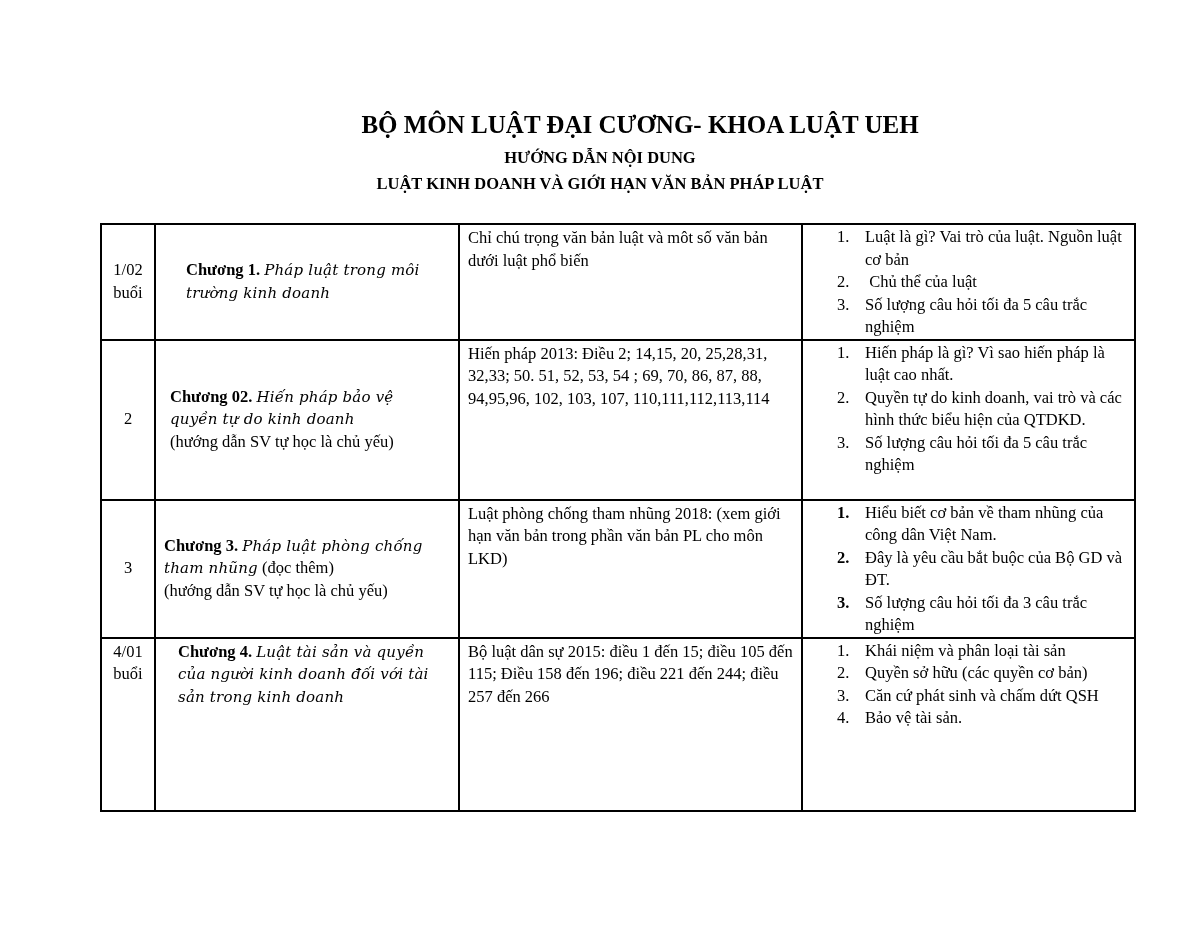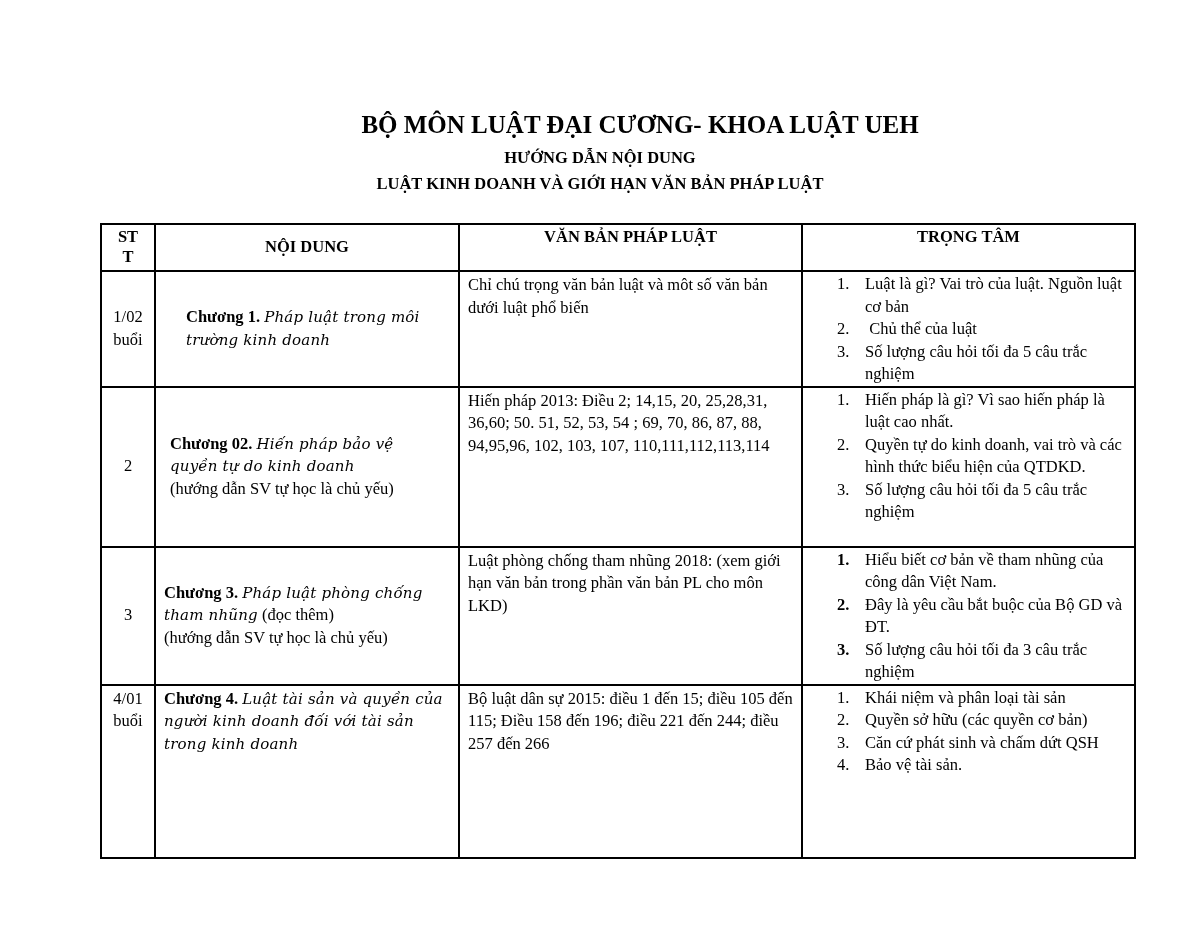--- a/index.html
+++ b/index.html
@@ -38,29 +38,20 @@
 <div class="title t3">LUẬT KINH DOANH VÀ GIỚI HẠN VĂN BẢN PHÁP LUẬT</div>
 
 <table>
   <colgroup>
     <col style="width:54px">
     <col style="width:304px">
     <col style="width:343px">
     <col style="width:333px">
   </colgroup>
   <tbody>
-      <tr>
-    <th class="stt">
-      <div>ST</div>
-      <div>T</div>
-    </th>
-    <th class="nd">NỘI DUNG</th>
-    <th class="vb">VĂN BẢN PHÁP LUẬT</th>
-    <th class="tt">TRỌNG TÂM</th>
-  </tr>
 
   <tr style="height:113px">
     <td class="stt">
       <div>1/02</div>
       <div>buổi</div>
     </td>
     <td class="nd" style="padding:0 30px;">
       <span class="chap">Chương 1.</span>
       <span class="ital">Pháp luật trong môi trường kinh doanh</span>
     </td>
@@ -79,21 +70,21 @@
   <tr style="height:160px">
     <td class="stt bold">
       <div>2</div>
     </td>
     <td class="nd" style="padding:0 14px;">
       <span class="chap">Chương 02.</span>
       <span class="ital">Hiến pháp bảo vệ quyền tự do kinh doanh</span><br>
       <span>(hướng dẫn SV tự học là chủ yếu)</span>
     </td>
     <td class="vb">
-      <span class="bold">Hiến pháp 2013</span><span>: Điều 2; 14,15, 20, 25,28,31, 36,60; 50. 51, 52, 53, 54 ; 69, 70, 86, 87, 88, 94,95,96, 102, 103, 107, 110,111,112,113,114</span>
+      <span class="bold">Hiến pháp 2013</span><span>: Điều 2; 14,15, 20, 25,28,31, 32,33; 50. 51, 52, 53, 54 ; 69, 70, 86, 87, 88, 94,95,96, 102, 103, 107, 110,111,112,113,114</span>
     </td>
     <td class="tt">
       <ol>
         <li><span class="num">1.</span><span>Hiến pháp là gì? Vì sao hiến pháp là luật cao nhất.</span></li>
         <li><span class="num">2.</span><span>Quyền tự do kinh doanh, vai trò và các hình thức biểu hiện của QTDKD.</span></li>
         <li><span class="num">3.</span><span>Số lượng câu hỏi tối đa 5 câu trắc nghiệm</span></li>
       </ol>
     </td>
   </tr>
 
@@ -117,21 +108,21 @@
         <li><span class="num">3.</span><span>Số lượng câu hỏi tối đa 3 câu trắc nghiệm</span></li>
       </ol>
     </td>
   </tr>
 
   <tr style="height:173px">
     <td class="stt top bold">
       <div>4/01</div>
       <div>buổi</div>
     </td>
-    <td class="nd top" style="padding-left:8px;padding-right:10px;">
+    <td class="nd top" style="padding-left:22px;padding-right:10px;">
       <span class="chap">Chương 4.</span>
       <span class="ital">Luật tài sản và quyền của người kinh doanh đối với tài sản trong kinh doanh</span>
     </td>
     <td class="vb">
       <span class="bold">Bộ luật dân sự 2015</span><span>: điều 1 đến 15; điều 105  đến 115; Điều 158 đến 196; điều 221  đến  244; điều 257 đến 266</span>
     </td>
     <td class="tt">
       <ol>
         <li><span class="num">1.</span><span>Khái niệm và phân loại tài sản</span></li>
         <li><span class="num">2.</span><span>Quyền sở hữu (các quyền cơ bản)</span></li>

